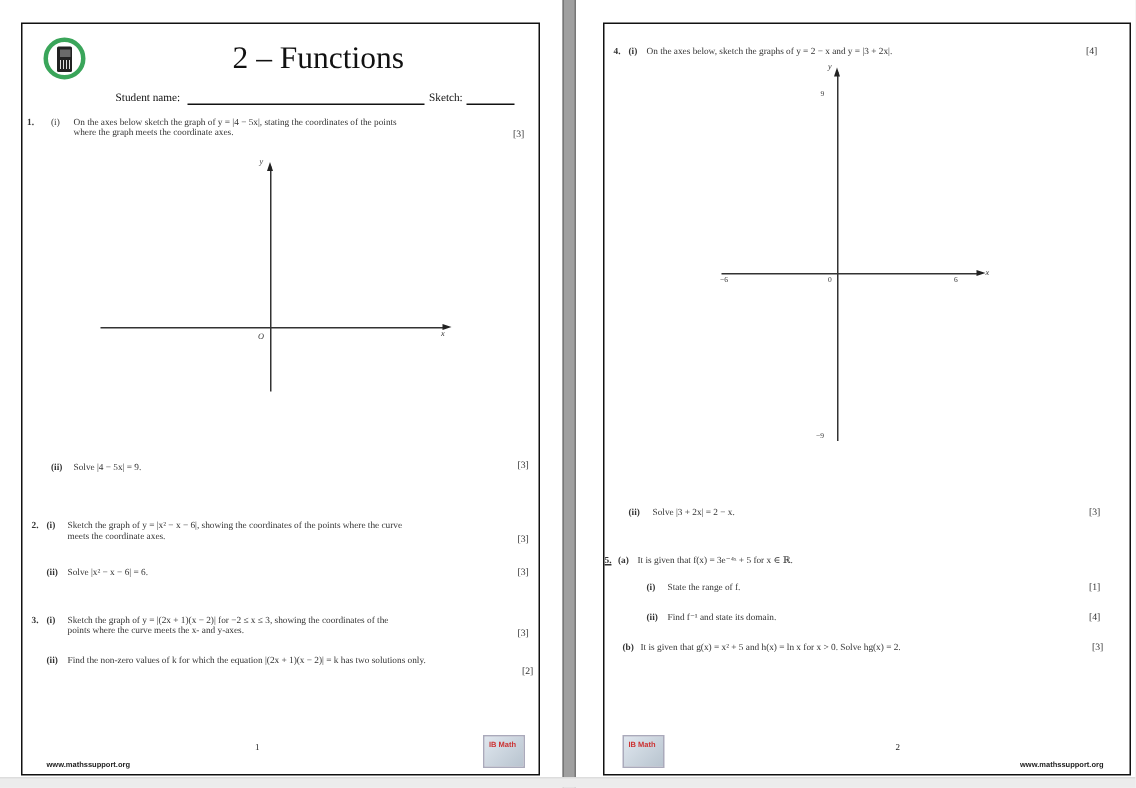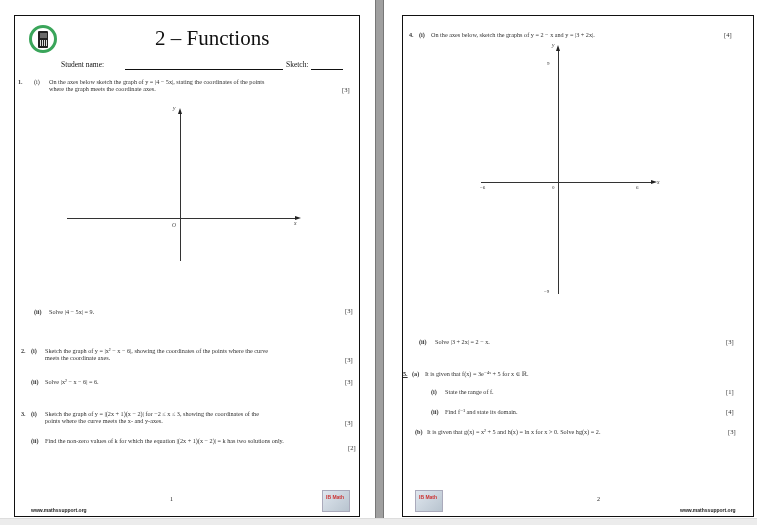--- a/index.html
+++ b/index.html
@@ -13,21 +13,21 @@
   .p1{left:14px;top:15px;width:346px;height:502px;}
   .p2{left:18px;top:15px;width:352px;height:502px;}
   .abs{position:absolute;}
   .t{font-size:6.2px;line-height:7.5px;color:#333;}
   .marks{position:absolute;font-size:6.5px;color:#333;}
   .title{position:absolute;left:140px;top:10px;font-size:21px;color:#111;}
   .logo{position:absolute;left:14px;top:9px;width:28px;height:28px;border:3px solid #3aa55a;border-radius:50%;box-sizing:border-box;background:#fff;display:flex;align-items:center;justify-content:center;}
   .calc{width:10px;height:17px;background:#222;border-radius:1px;position:relative;}
   .calc:before{content:"";position:absolute;left:1.5px;top:2px;width:7px;height:5px;background:#6a6a6a;}
   .calc:after{content:"";position:absolute;left:1.5px;top:9px;width:7px;height:6px;background:repeating-linear-gradient(90deg,#ddd 0 1px,#222 1px 2px);}
-  .sname{position:absolute;left:46px;top:44px;font-size:7.5px;color:#111;}
+  .sname{position:absolute;left:62px;top:44px;font-size:7.5px;color:#111;}
   .uline{position:absolute;border-bottom:1px solid #111;height:0;}
   .score{position:absolute;left:271px;top:44px;font-size:7.5px;color:#111;}
   .footurl{position:absolute;font-family:"Liberation Sans",sans-serif;font-weight:bold;font-size:5px;color:#222;}
   .pgnum{position:absolute;font-size:6px;color:#222;}
   .badge{position:absolute;width:28px;height:22px;background:linear-gradient(135deg,#dfe6ee,#b8c4cf);border:1px solid #aab;box-sizing:border-box;}
   .badge span{position:absolute;left:3px;top:3px;font-size:5px;color:#c33;font-family:"Liberation Sans",sans-serif;font-weight:bold;}
   .axis{position:absolute;background:#333;}
   .ax-label{position:absolute;font-size:5.5px;font-style:italic;color:#333;}
   .tick{position:absolute;font-size:5px;color:#333;}
 </style>

